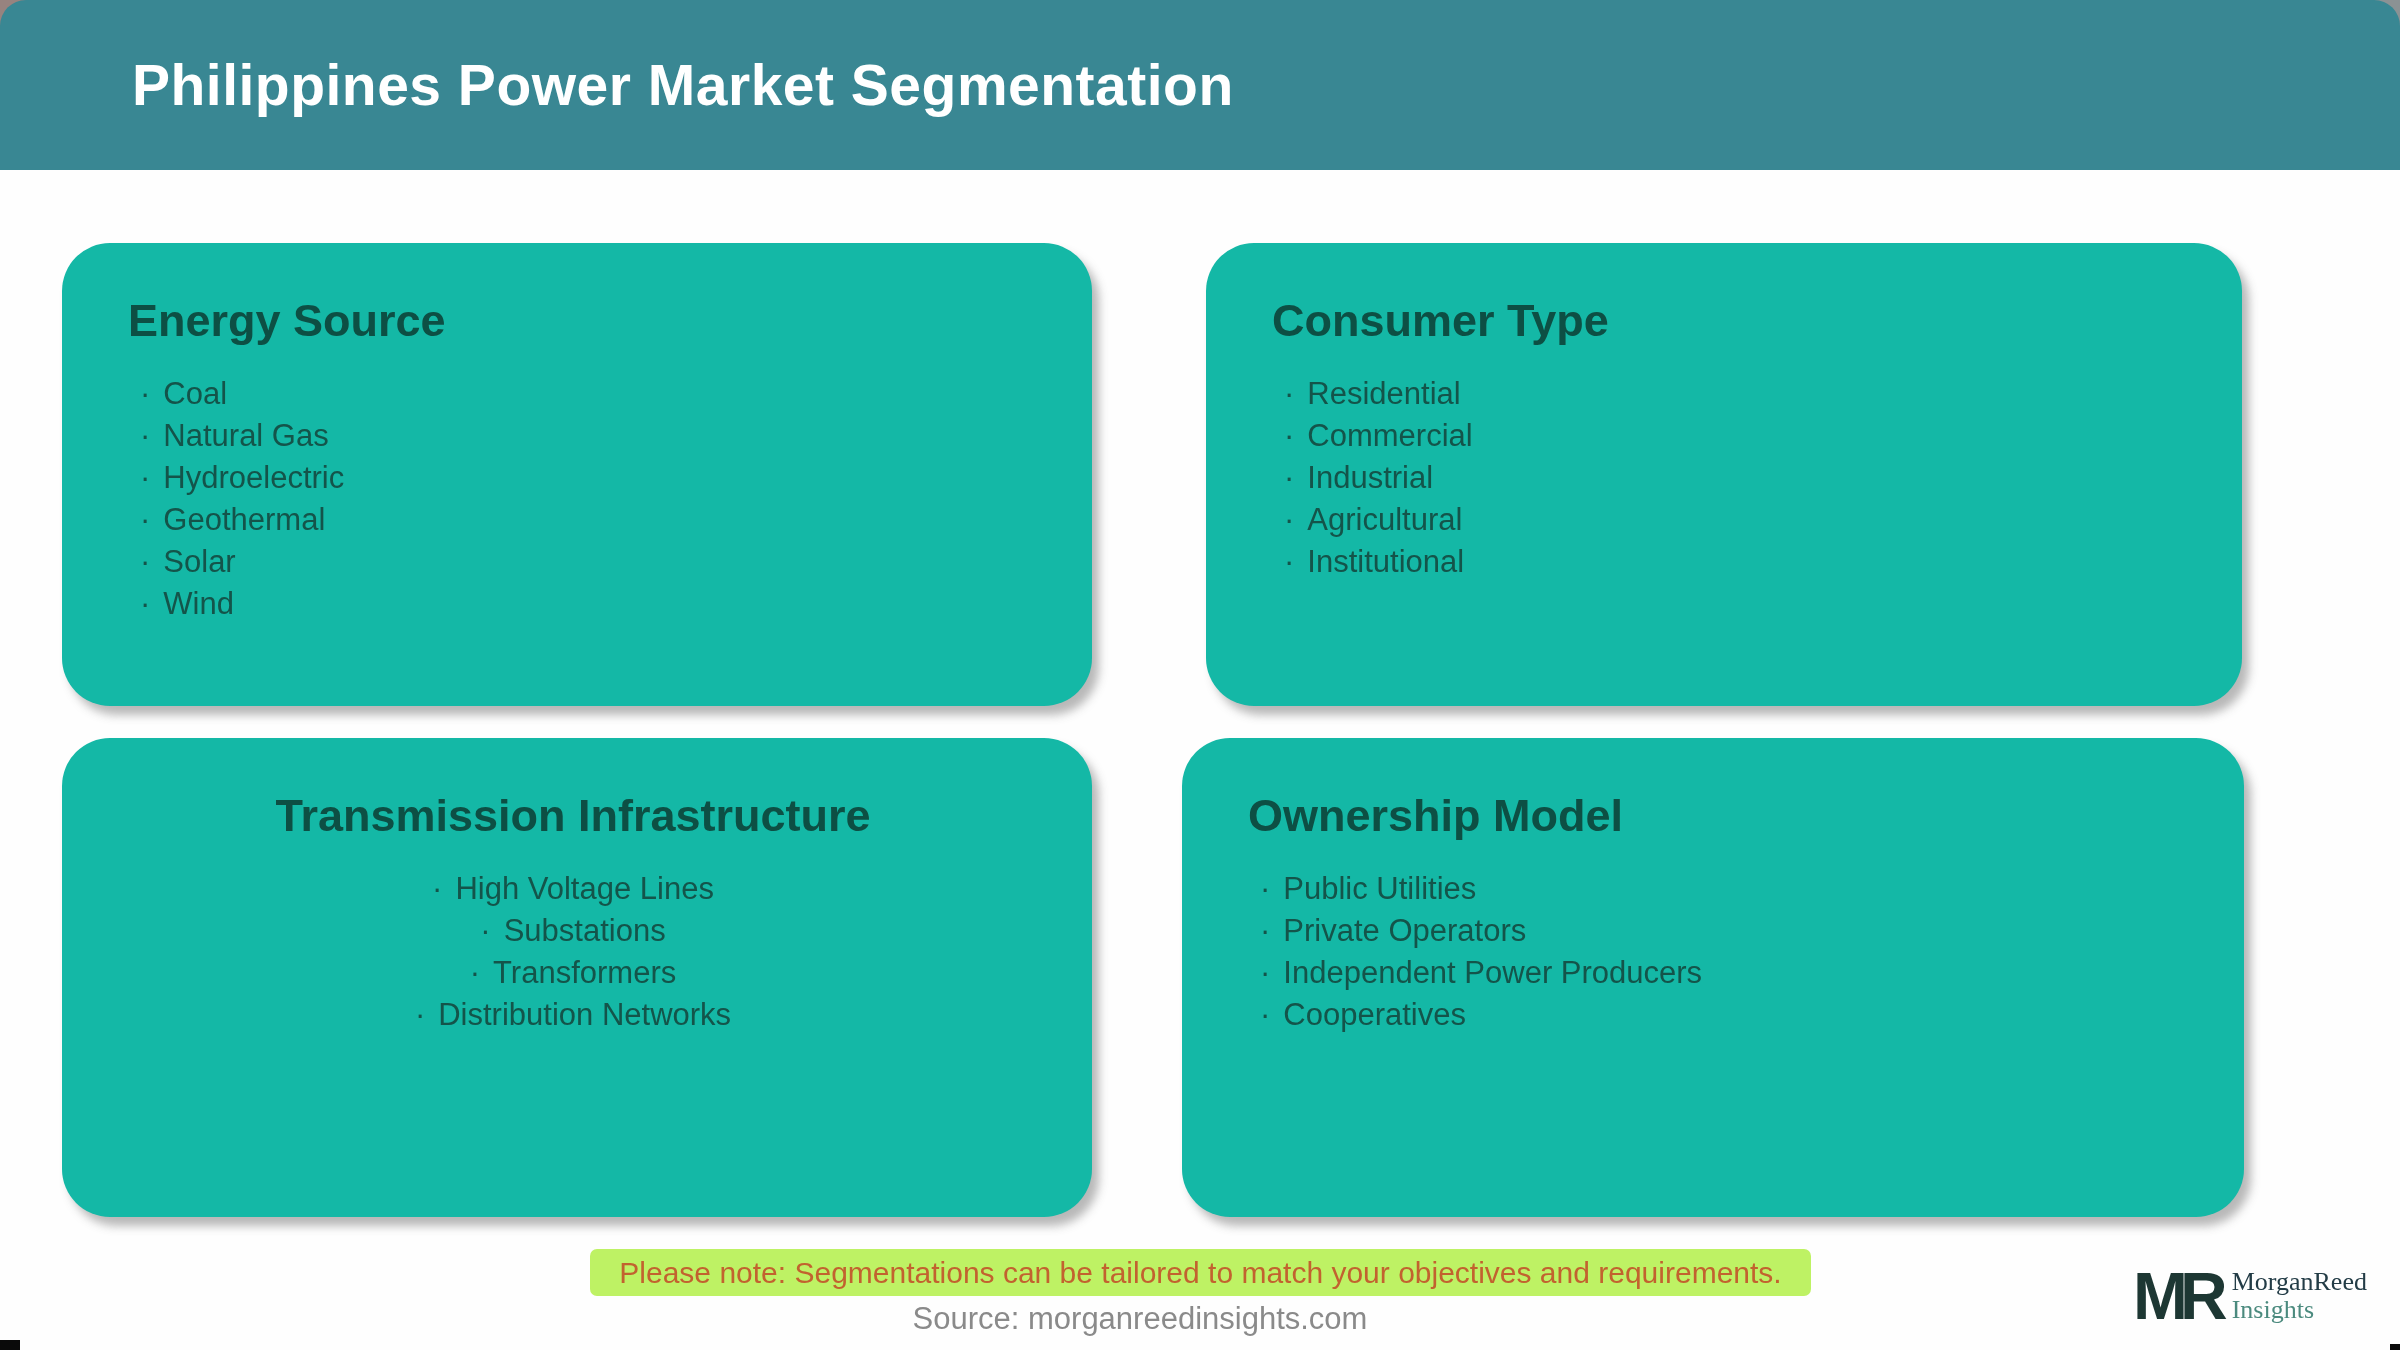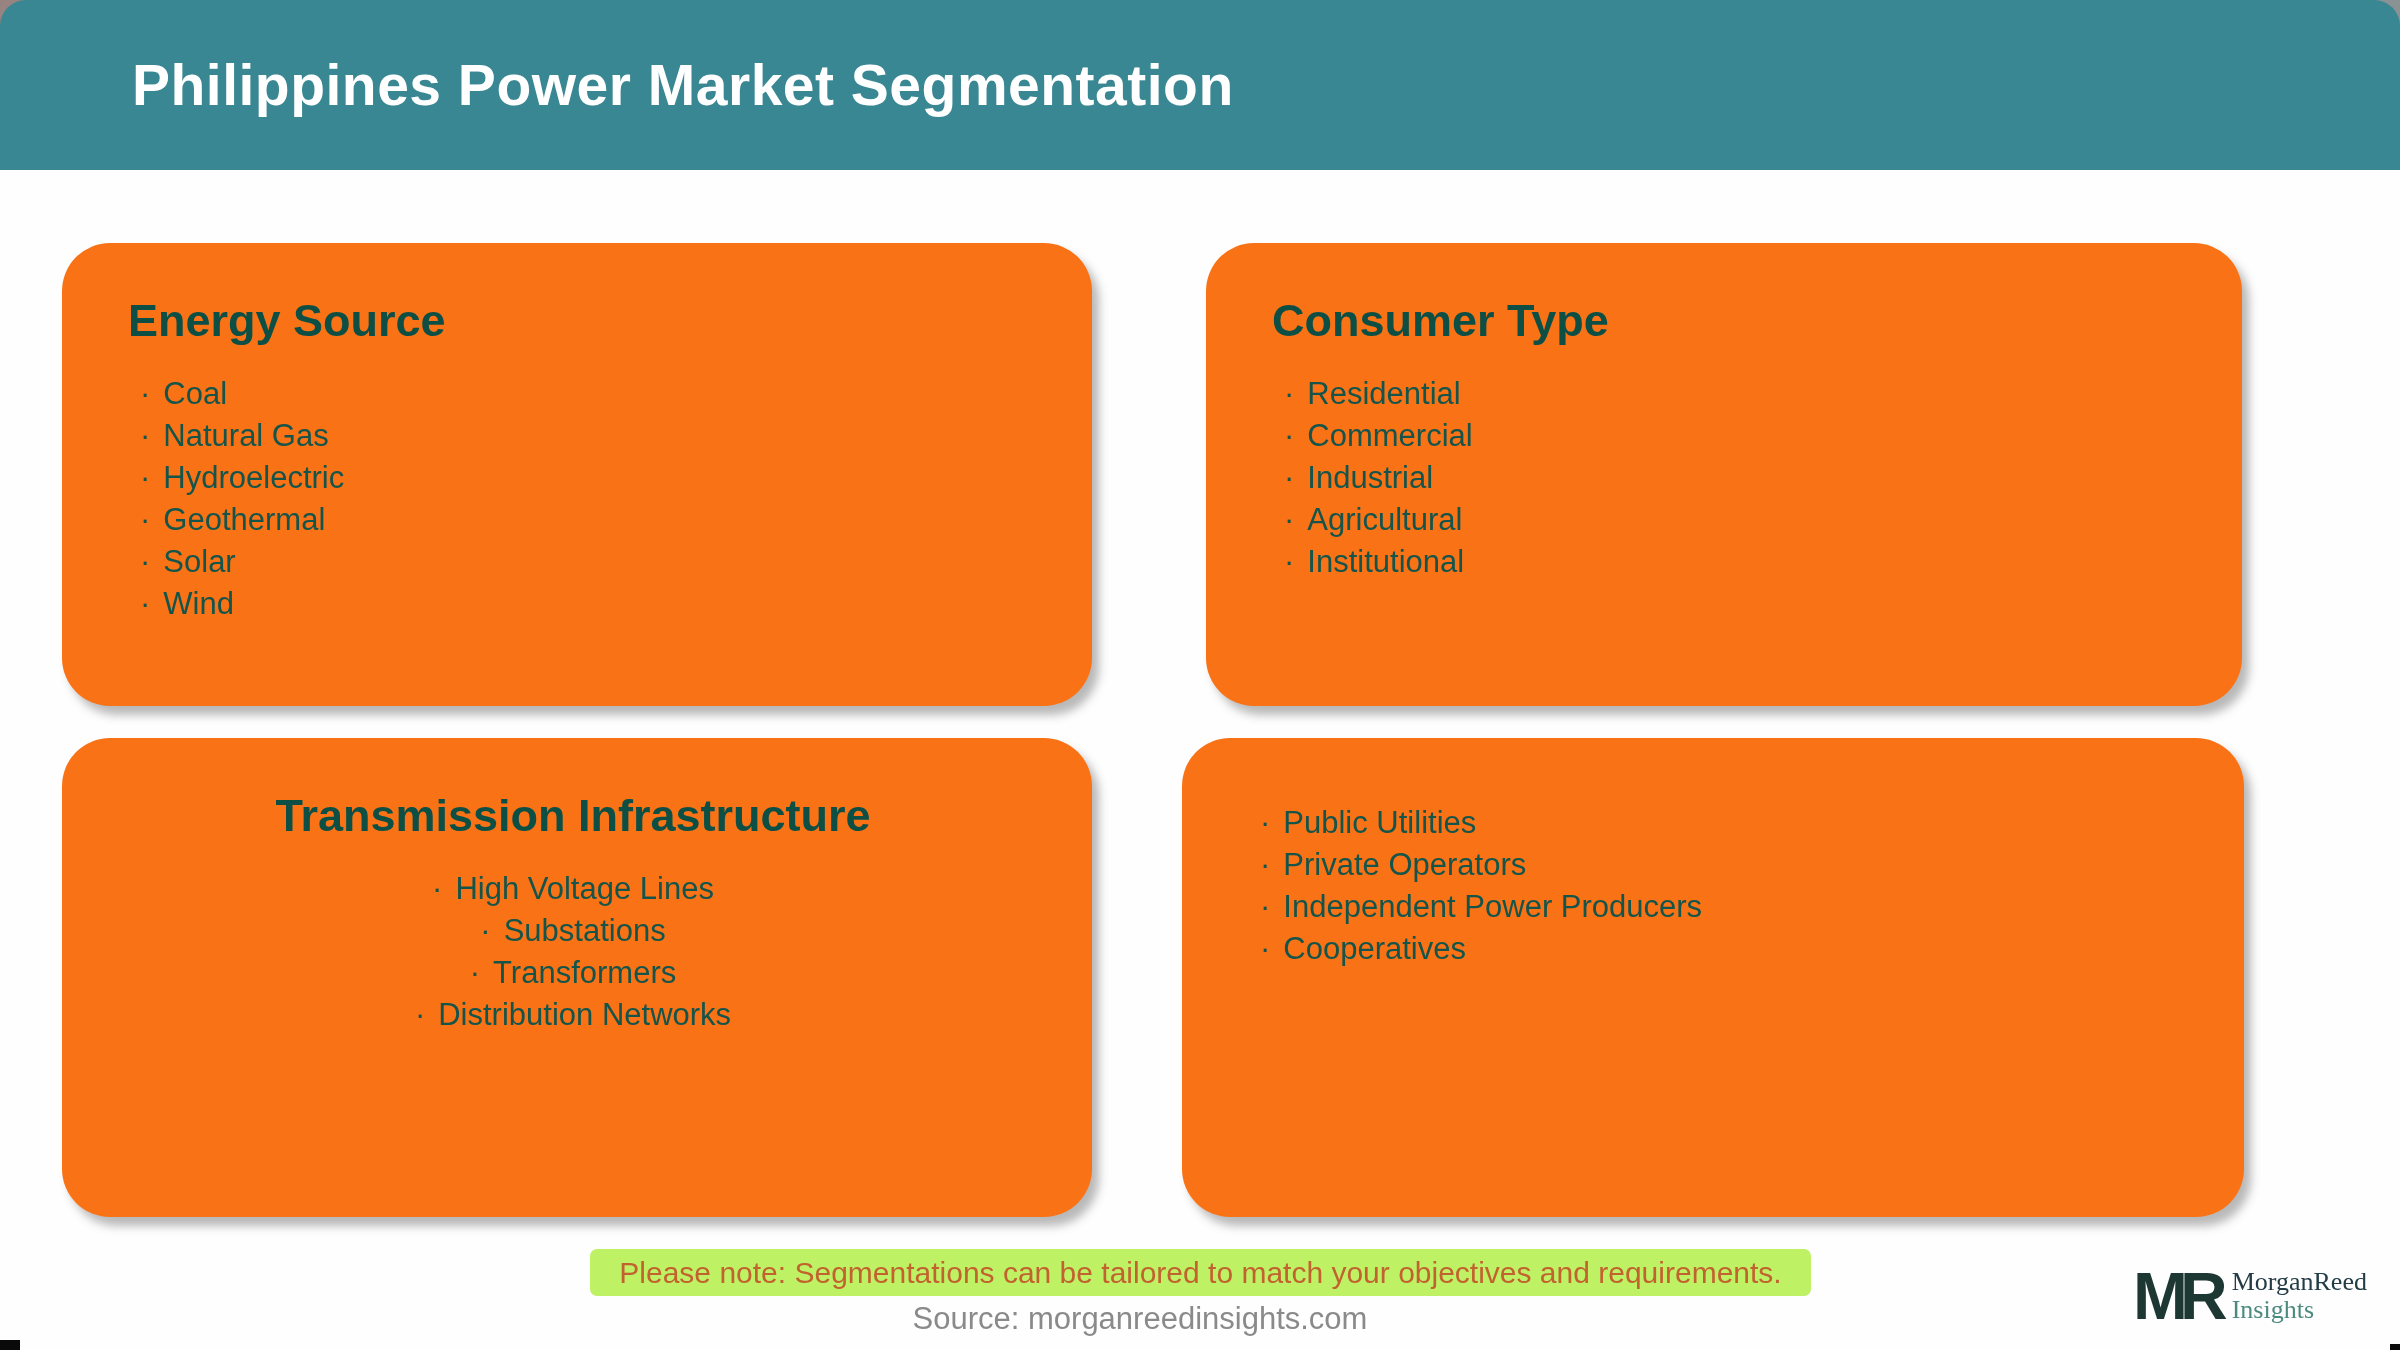--- a/index.html
+++ b/index.html
@@ -44,21 +44,21 @@
     padding-left: 132px;
     font-size: 57px;
     font-weight: bold;
     color: #ffffff;
     letter-spacing: 0.5px;
   }
 
   
   .card {
     position: absolute;
-    background: #f97316;
+    background: #14b8a6;
     border-radius: 48px;
     box-shadow: 7px 9px 10px rgba(70,70,70,0.38);
     padding: 52px 74px 0 66px;
     box-sizing: border-box;
     z-index: 1;
   }
   .card h2 {
     margin: 0 0 26px 0;
     font-size: 45px;
     font-weight: bold;
@@ -189,20 +189,21 @@
     <h2>Transmission Infrastructure</h2>
     <ul>
       <li><span class="dot">·</span><span>High Voltage Lines</span></li>
       <li><span class="dot">·</span><span>Substations</span></li>
       <li><span class="dot">·</span><span>Transformers</span></li>
       <li><span class="dot">·</span><span>Distribution Networks</span></li>
     </ul>
   </section>
 
   <section class="card card-4">
+    <h2>Ownership Model</h2>
     <ul>
       <li><span class="dot">·</span><span>Public Utilities</span></li>
       <li><span class="dot">·</span><span>Private Operators</span></li>
       <li><span class="dot">·</span><span>Independent Power Producers</span></li>
       <li><span class="dot">·</span><span>Cooperatives</span></li>
     </ul>
   </section>
 
   <div class="note-bar">
     <span>Please note: Segmentations can be tailored to match your objectives and requirements.</span>

